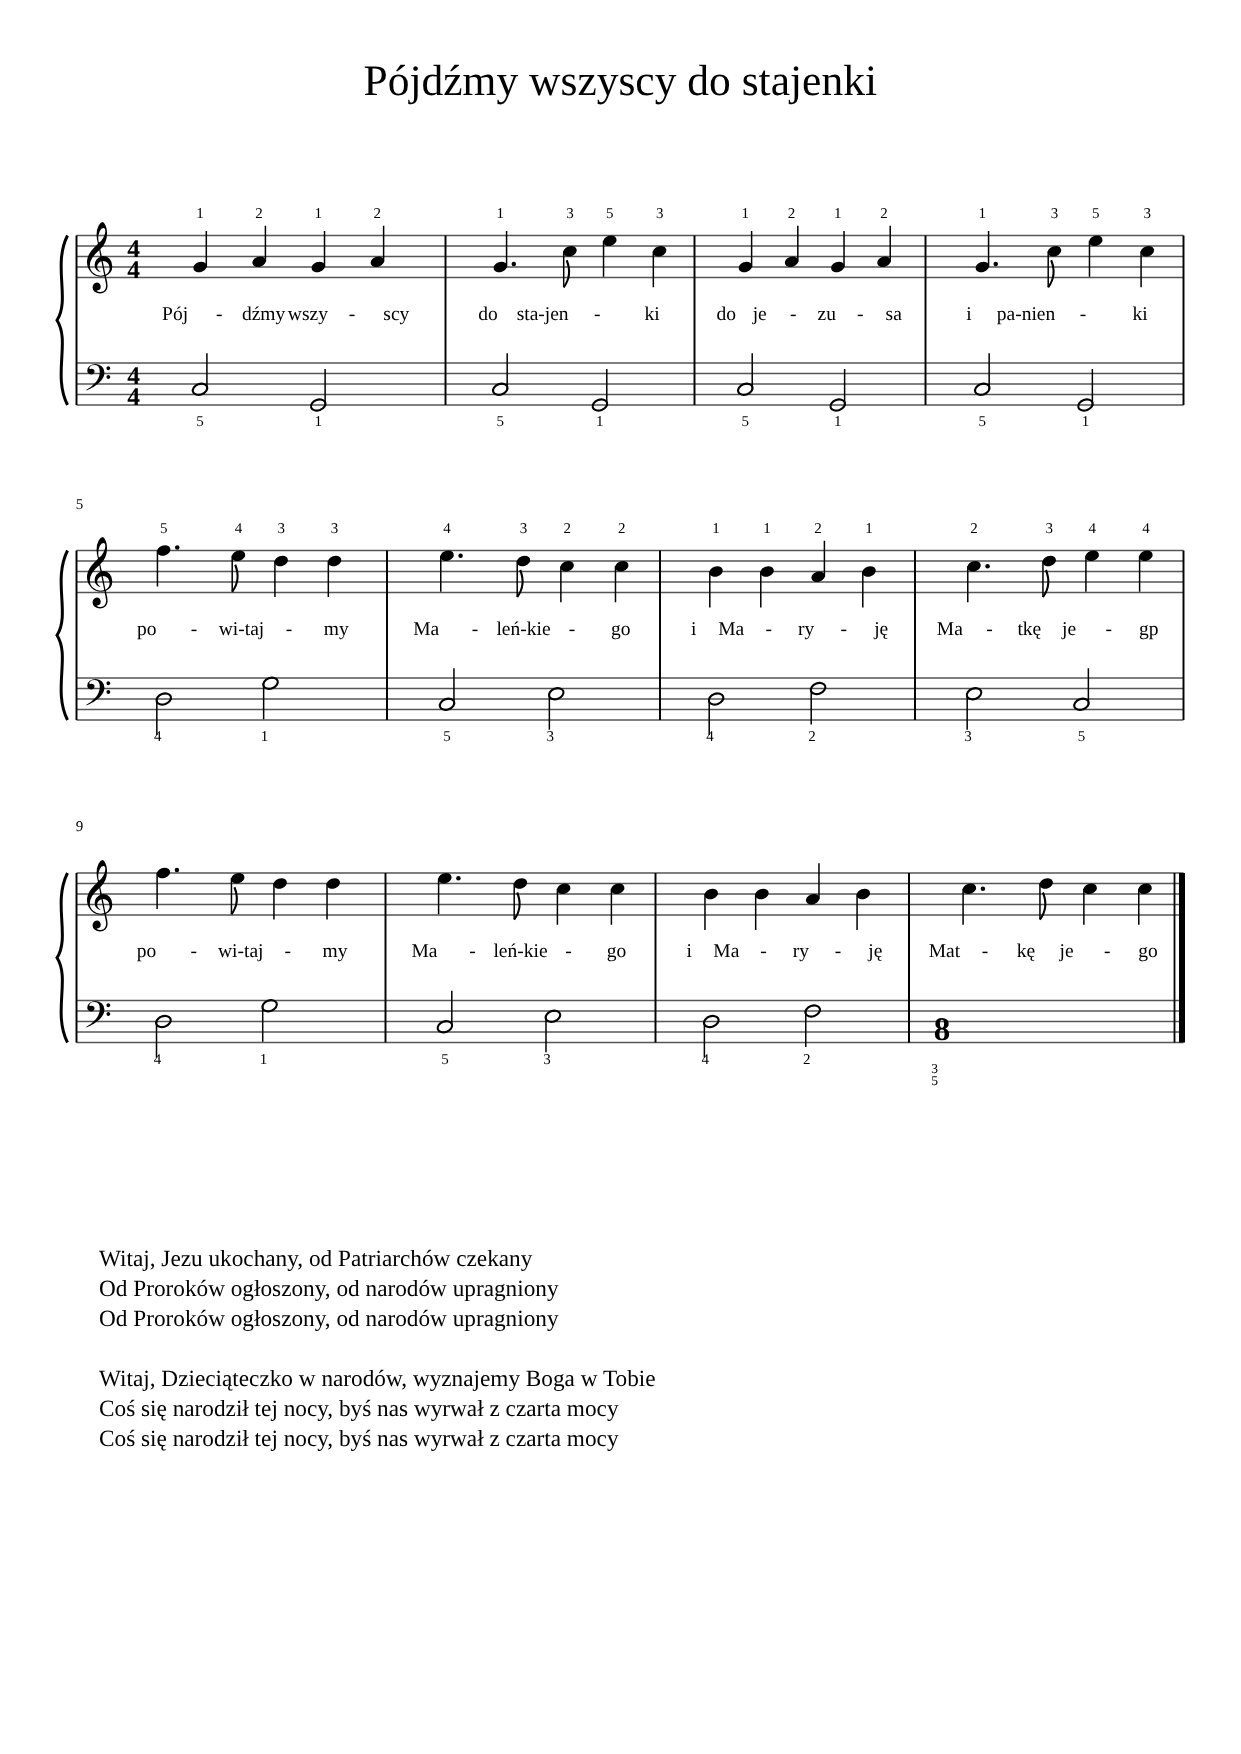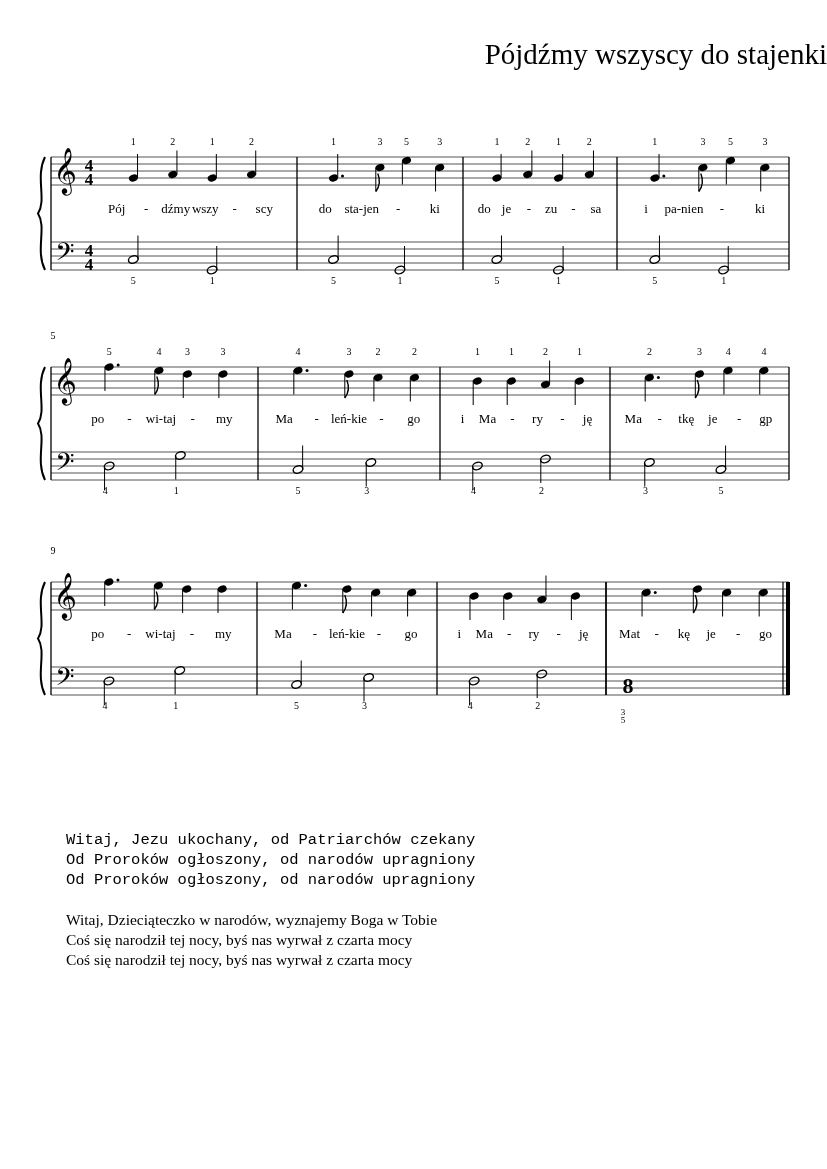--- a/index.html
+++ b/index.html
@@ -1,18 +1,18 @@
 <!DOCTYPE html>
 <html><head>
 <meta charset="utf-8">
 <style>
   html, body { margin: 0; padding: 0; background: #ffffff; }
   body { width: 827px; height: 1169px; position: relative; overflow: hidden;
          font-family: "Liberation Serif", "DejaVu Serif", serif; color: #000; }
-  #title { position: absolute; left: 0; width: 827px; top: 38px; text-align: right;
+  #title { position: absolute; left: 0; width: 827px; top: 38px; text-align: center;
            font-size: 29px; }
   #score { position: absolute; left: 0; top: 0; }
   .verse { position: absolute; left: 66px; font-size: 15.5px; line-height: 20px; }
   .verse div { white-space: nowrap; }
   svg text { font-family: "Liberation Serif", "DejaVu Serif", serif; }
 </style>
 </head>
 <body>
 
 <div id="title">Pójdźmy wszyscy do stajenki</div>
@@ -498,21 +498,21 @@
       <text x="765.4166666666666" y="638" font-size="13" text-anchor="middle" font-weight="normal">go</text>
       <text x="628" y="693" font-size="22" text-anchor="middle" font-weight="bold">8</text>
       <text x="623" y="715" font-size="9" text-anchor="middle" font-weight="normal">3</text>
       <text x="623" y="723" font-size="9" text-anchor="middle" font-weight="normal">5</text>
       <line x1="783" x2="783" y1="582" y2="695" stroke="#000" stroke-width="1.2"></line>
       <line x1="788" x2="788" y1="582" y2="695" stroke="#000" stroke-width="4"></line>
       <line x1="606" x2="606" y1="582" y2="695" stroke="#000" stroke-width="1.3"></line>
     </g>
   </svg>
 
-<div class="verse" style="top:830px;font-family:Liberation Mono, monospace;">
+<div class="verse" style="top:830px;">
   <div>Witaj, Jezu ukochany, od Patriarchów czekany</div>
   <div>Od Proroków ogłoszony, od narodów upragniony</div>
   <div>Od Proroków ogłoszony, od narodów upragniony</div>
 </div>
 <div class="verse" style="top:910px;">
   <div>Witaj, Dzieciąteczko w narodów, wyznajemy Boga w Tobie</div>
   <div>Coś się narodził tej nocy, byś nas wyrwał z czarta mocy</div>
   <div>Coś się narodził tej nocy, byś nas wyrwał z czarta mocy</div>
 </div>
 

